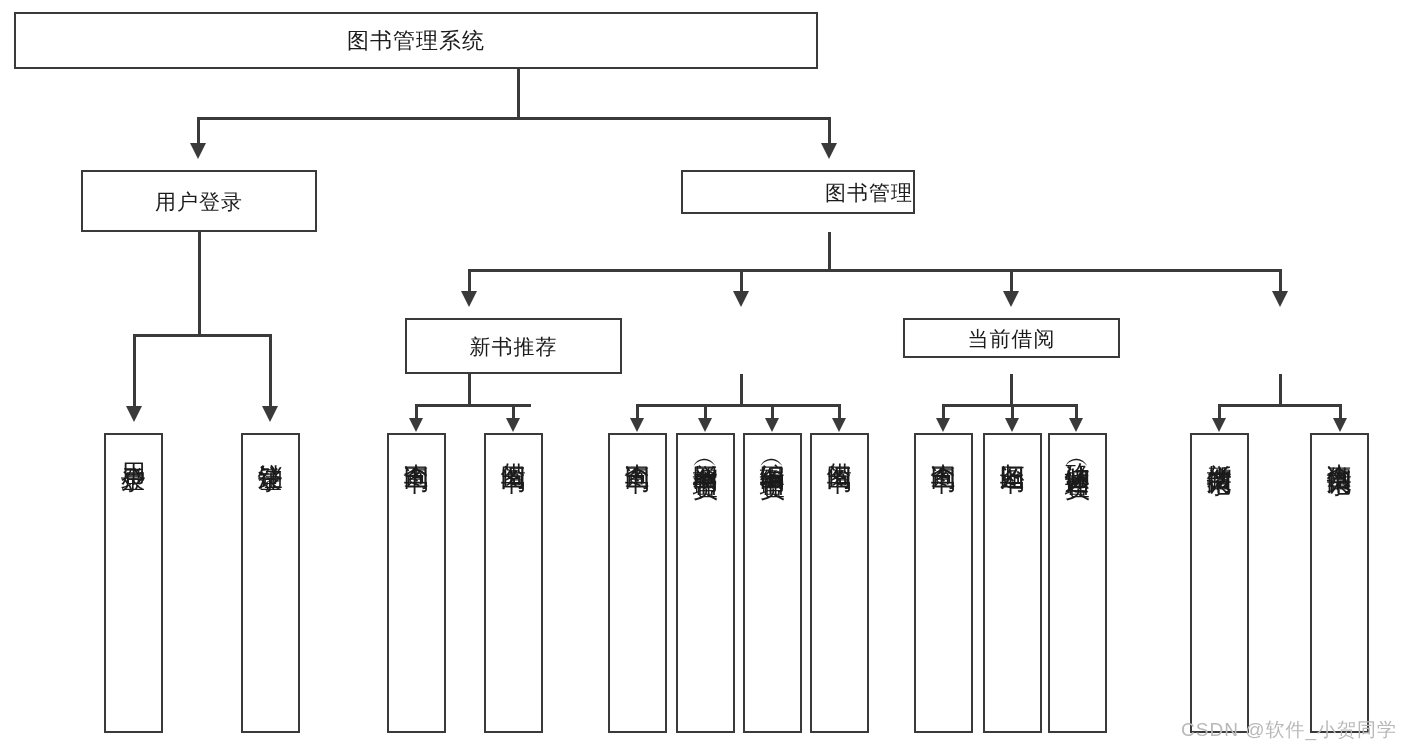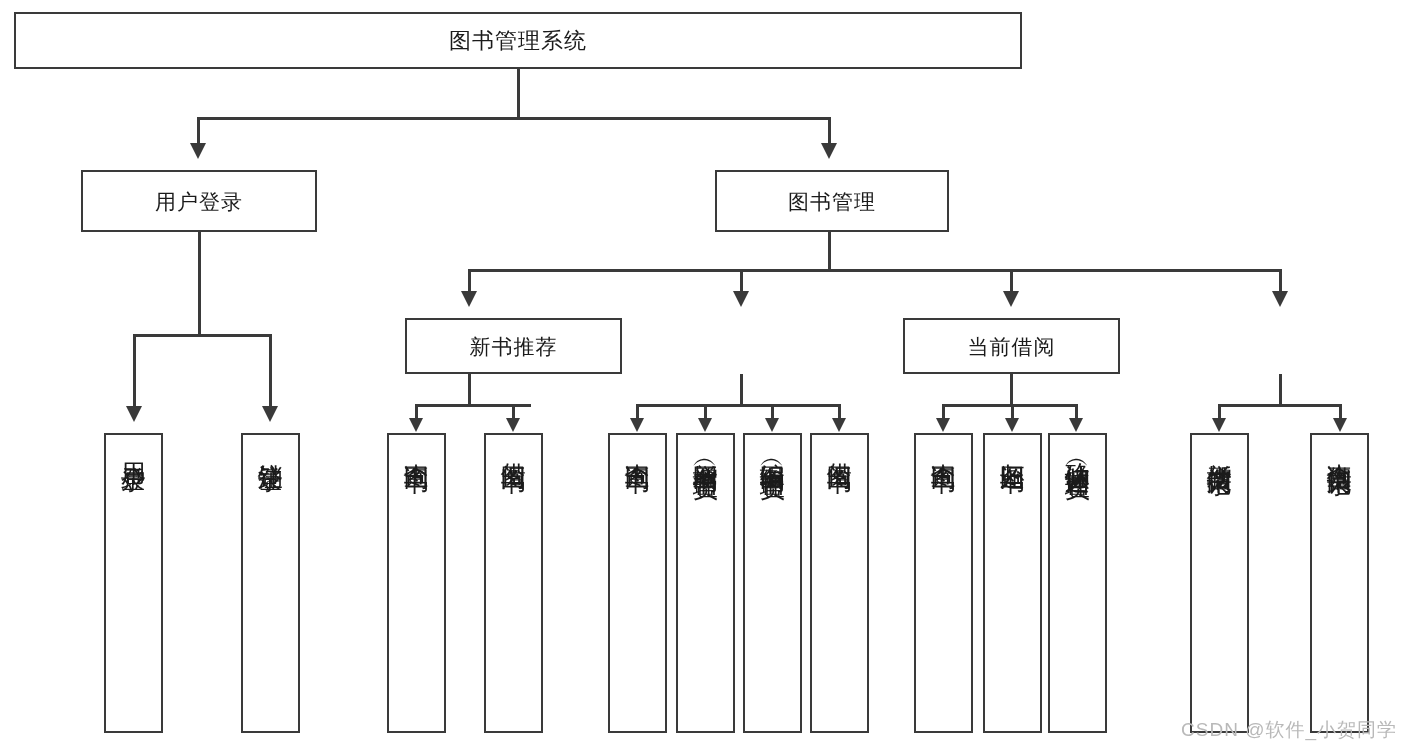--- a/index.html
+++ b/index.html
@@ -77,39 +77,39 @@
     letter-spacing:1px;
     white-space:nowrap;
     pointer-events:none;
   }
 </style>
 </head>
 <body>
 
 <div id="canvas">
 
-  <div class="node root" style="left:14px;top:12px;width:1008px;height:57px;">
+  <div class="node root" style="left:14px;top:12px;width:804px;height:57px;">
     <span>图书管理系统</span>
   </div>
 
   <div class="ln v" style="left:517px;top:69px;width:3px;height:49px;"></div>
 
   <div class="ln h" style="left:197px;top:117px;width:634px;height:3px;"></div>
 
   <div class="ln v" style="left:197px;top:117px;width:3px;height:28px;"></div>
   <div class="arrow" style="left:190px;top:143px;"></div>
 
   <div class="ln v" style="left:828px;top:117px;width:3px;height:28px;"></div>
   <div class="arrow" style="left:821px;top:143px;"></div>
 
   <div class="node lvl1" style="left:81px;top:170px;width:236px;height:62px;">
     <span>用户登录</span>
   </div>
 
-  <div class="node lvl1" style="left:715px;top:170px;width:234px;height:62px;">
+  <div class="node lvl1" style="left:681px;top:170px;width:234px;height:44px;justify-content:flex-end;">
     <span>图书管理</span>
   </div>
 
   <div class="ln v" style="left:198px;top:232px;width:3px;height:105px;"></div>
   <div class="ln h" style="left:133px;top:334px;width:139px;height:3px;"></div>
   <div class="ln v" style="left:133px;top:334px;width:3px;height:74px;"></div>
   <div class="arrow" style="left:126px;top:406px;"></div>
   <div class="ln v" style="left:269px;top:334px;width:3px;height:74px;"></div>
   <div class="arrow" style="left:262px;top:406px;"></div>
 
@@ -124,21 +124,21 @@
 
   <div class="ln v" style="left:1010px;top:269px;width:3px;height:24px;"></div>
   <div class="arrow" style="left:1003px;top:291px;"></div>
 
   <div class="ln v" style="left:1279px;top:269px;width:3px;height:24px;"></div>
   <div class="arrow" style="left:1272px;top:291px;"></div>
 
   <div class="node lvl2" style="left:361px;top:318px;width:217px;height:56px;margin-left:44px;">
     <span>新书推荐</span>
   </div>
-  <div class="node lvl2" style="left:903px;top:318px;width:217px;height:56px;">
+  <div class="node lvl2" style="left:903px;top:318px;width:217px;height:40px;">
     <span>当前借阅</span>
   </div>
 
   <div class="ln v" style="left:468px;top:374px;width:3px;height:32px;"></div>
   <div class="ln h" style="left:415px;top:404px;width:116px;height:3px;"></div>
   <div class="ln v" style="left:415px;top:404px;width:3px;height:16px;"></div>
   <div class="arrow sm" style="left:409px;top:418px;"></div>
   <div class="ln v" style="left:512px;top:404px;width:3px;height:16px;"></div>
   <div class="arrow sm" style="left:506px;top:418px;"></div>
 

